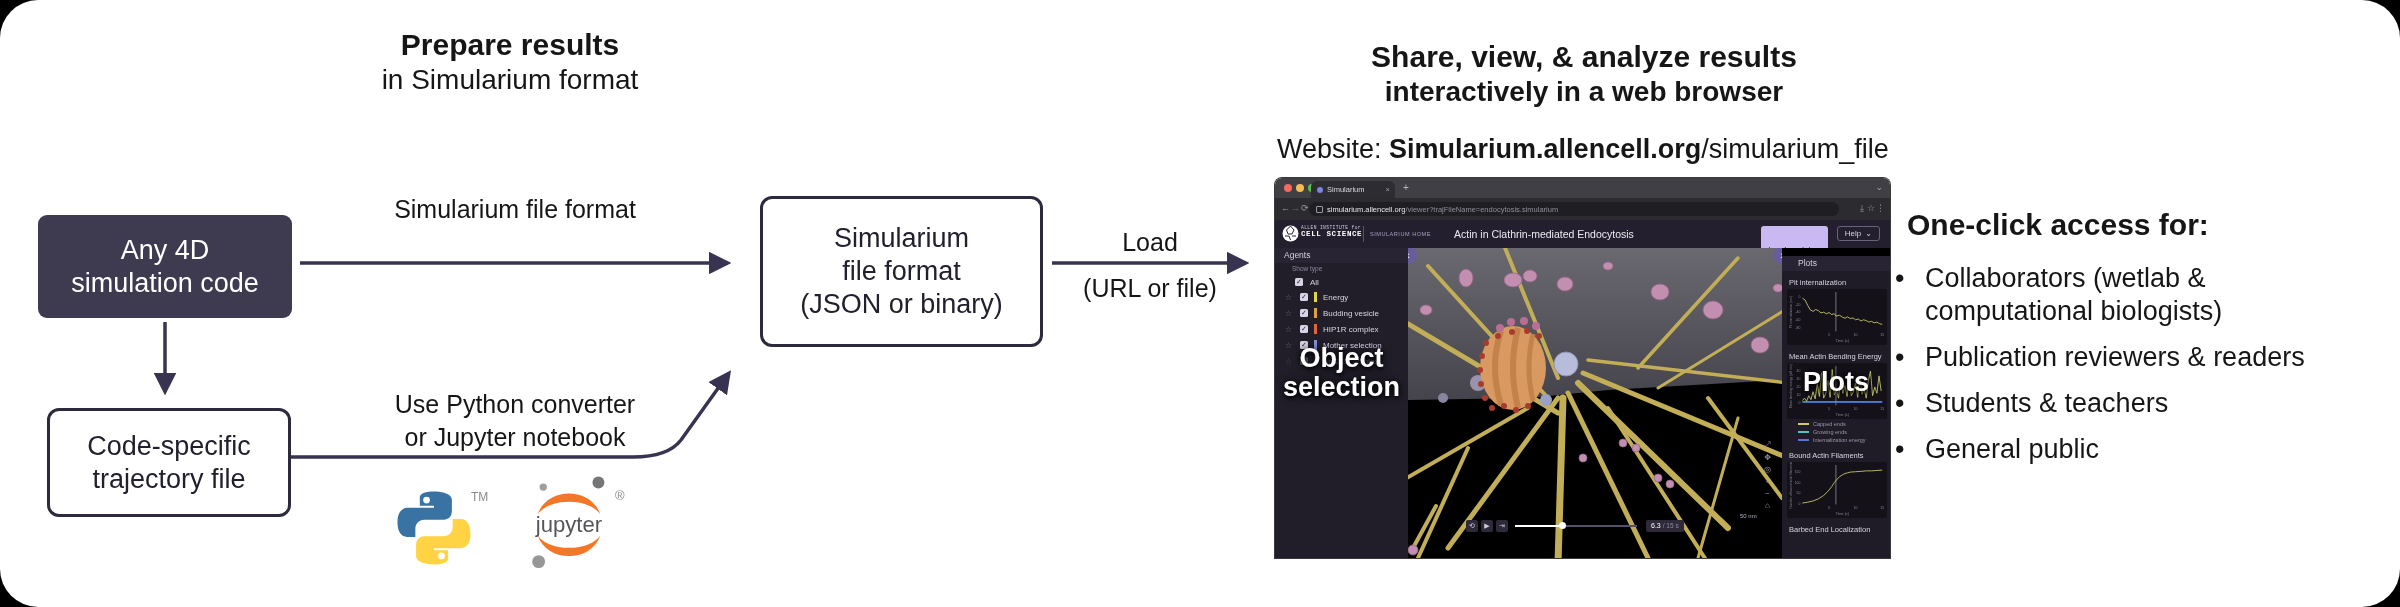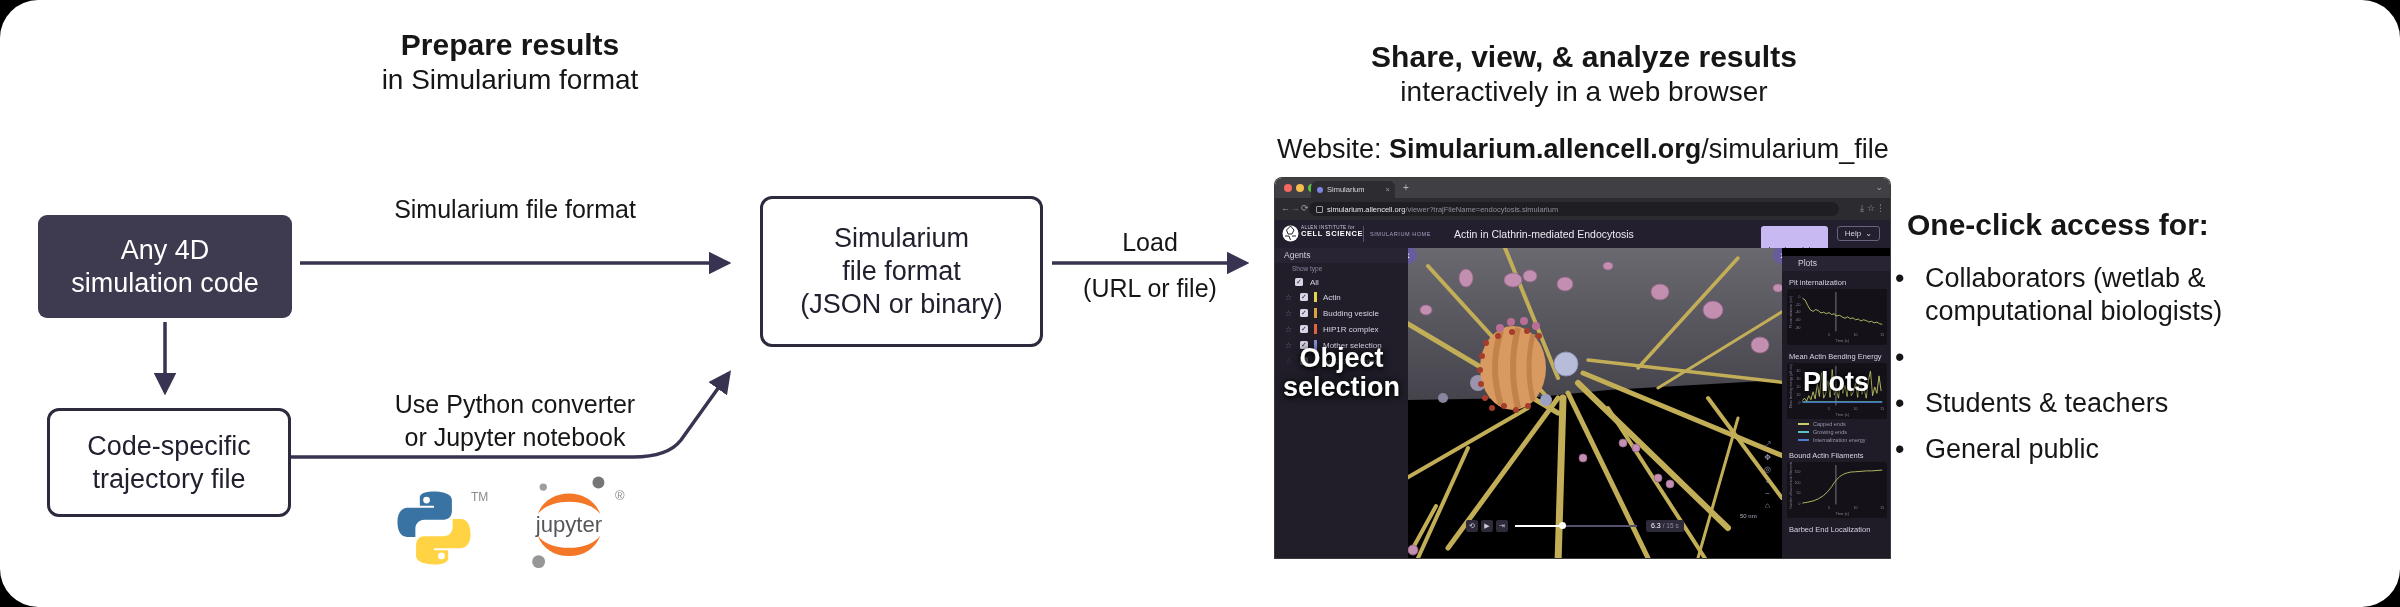--- a/index.html
+++ b/index.html
@@ -33,21 +33,21 @@
   .tab{position:absolute;left:36px;top:3px;width:84px;height:17px;background:#2d2c31;
     border-radius:6px 6px 0 0;color:#d8d7da;font-size:7.5px;display:flex;align-items:center;}
   .chrome .plus{position:absolute;left:128px;top:4px;color:#b9b8bd;font-size:10px;}
   .chrome .chev{position:absolute;right:7px;top:4px;color:#a5a4aa;font-size:9px;}
   .urlbar{position:absolute;left:0;top:20px;width:615px;height:22px;background:#2c2b30;}
   .navic{position:absolute;top:5px;color:#9b9aa2;font-size:9px;}
   .urlpill{position:absolute;left:34px;top:4px;width:530px;height:14px;background:#1f1e23;
     border-radius:7px;color:#e6e5ea;font-size:7.5px;display:flex;align-items:center;}
   .urlpill .path{color:#8f8e99;}
   .appheader{position:absolute;left:0;top:42px;width:615px;height:28px;background:#231f2e;}
-  .orgstack{position:absolute;left:26px;top:5px;color:#fff;line-height:1.1;}
+  .orgstack{position:absolute;left:26px;top:5px;color:#fff;line-height:1.1;font-family:Liberation Mono, monospace;}
   .orgstack .l1{font-size:4.6px;letter-spacing:.4px;color:#cfcbdb;}
   .orgstack .l2{font-size:7.5px;font-weight:bold;letter-spacing:.6px;}
   .hdrdivider{position:absolute;left:88px;top:6px;width:1px;height:16px;background:#56506b;}
   .homelink{position:absolute;left:95px;top:11px;font-size:5.6px;letter-spacing:.5px;color:#a79fc2;}
   .apptitle{position:absolute;left:0;top:8px;width:538px;text-align:center;font-size:10.5px;
     color:#eceaf2;}
   .btn-load{position:absolute;right:62px;top:6px;height:15px;padding:16px 7px;background:#c9b9f2;
     color:#2a2345;font-size:8px;border-radius:3px;display:flex;align-items:center;gap:4px;}
   .btn-help{position:absolute;right:10px;top:6px;height:15px;padding:0 7px;border:1px solid #6a6380;
     color:#d6d1e3;font-size:8px;border-radius:3px;display:flex;align-items:center;gap:4px;
@@ -93,21 +93,21 @@
   .scalelabel{position:absolute;left:332px;top:265px;font-size:6px;color:#b5b1c2;z-index:5;}
 </style>
 </head>
 <body>
 
 <div class="canvas">
 
   <div class="abs bigtitle" style="left:260px;top:28px;width:500px;">Prepare results</div>
   <div class="abs bigsub" style="left:260px;top:64px;width:500px;">in Simularium format</div>
   <div class="abs bigtitle" style="left:1334px;top:40px;width:500px;">Share, view, &amp; analyze results</div>
-  <div class="abs bigsub" style="left:1334px;top:76px;width:500px;">interactively in a web browser</div>
+  <div class="abs bigsub" style="left:1334px;top:76px;width:500px;font-weight:bold;">interactively in a web browser</div>
 
   <svg class="svglayer" width="2400" height="607">
     <defs>
       <marker id="ah" viewBox="0 0 10 10" refX="8.5" refY="5" markerWidth="6.5" markerHeight="6.5" orient="auto-start-reverse">
         <path d="M0 0 L10 5 L0 10 z" fill="#383350"></path>
       </marker>
     </defs>
     <g stroke="#383350" stroke-width="3.5" fill="none">
       <path d="M165 322 L165 392" marker-end="url(#ah)"></path>
       <path d="M300 263 L728 263" marker-end="url(#ah)"></path>
@@ -222,21 +222,21 @@
         <div class="subhdr">Show type</div>
         <div class="allrow">
           <span class="cb">✓</span>
           <span>All</span>
         </div>
         <div>
             <div class="agent-row">
               <span class="star">☆</span>
               <span class="cb">✓</span>
               <span class="chip" style="background: rgb(229, 212, 74);"></span>
-              <span class="aname">Actin</span>
+              <span class="aname">Energy</span>
             </div>
             <div class="agent-row">
               <span class="star">☆</span>
               <span class="cb">✓</span>
               <span class="chip" style="background: rgb(221, 162, 63);"></span>
               <span class="aname">Budding vesicle</span>
             </div>
             <div class="agent-row">
               <span class="star">☆</span>
               <span class="cb">✓</span>
@@ -446,20 +446,21 @@
   </div>
 
   <div class="abs accesstitle" style="left:1907px;top:208px;">One-click access for:</div>
   <ul class="accesslist abs" style="left:1895px;top:262px;width:480px;">
       <li>
         <span class="blt">•</span>
         <span class="itxt">Collaborators (wetlab &amp; computational biologists)</span>
       </li>
       <li>
         <span class="blt">•</span>
+        <span class="itxt">Publication reviewers &amp; readers</span>
       </li>
       <li>
         <span class="blt">•</span>
         <span class="itxt">Students &amp; teachers</span>
       </li>
       <li>
         <span class="blt">•</span>
         <span class="itxt">General public</span>
       </li>
     </ul>

